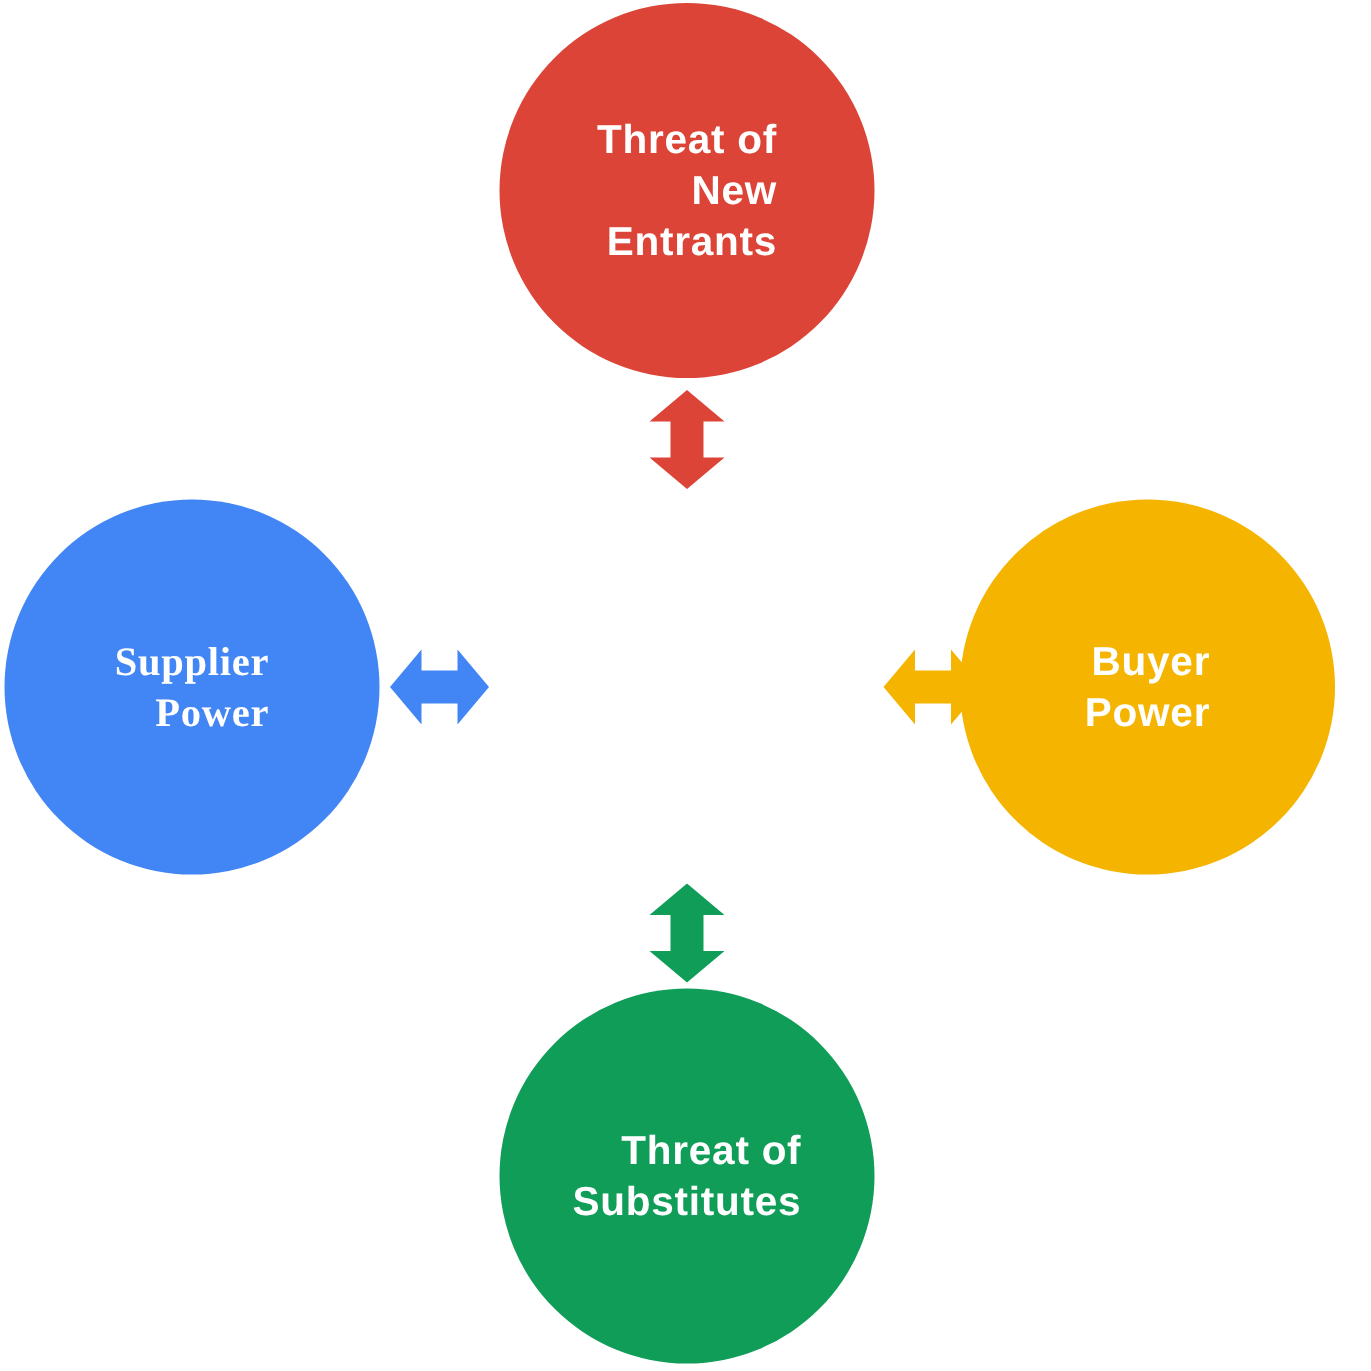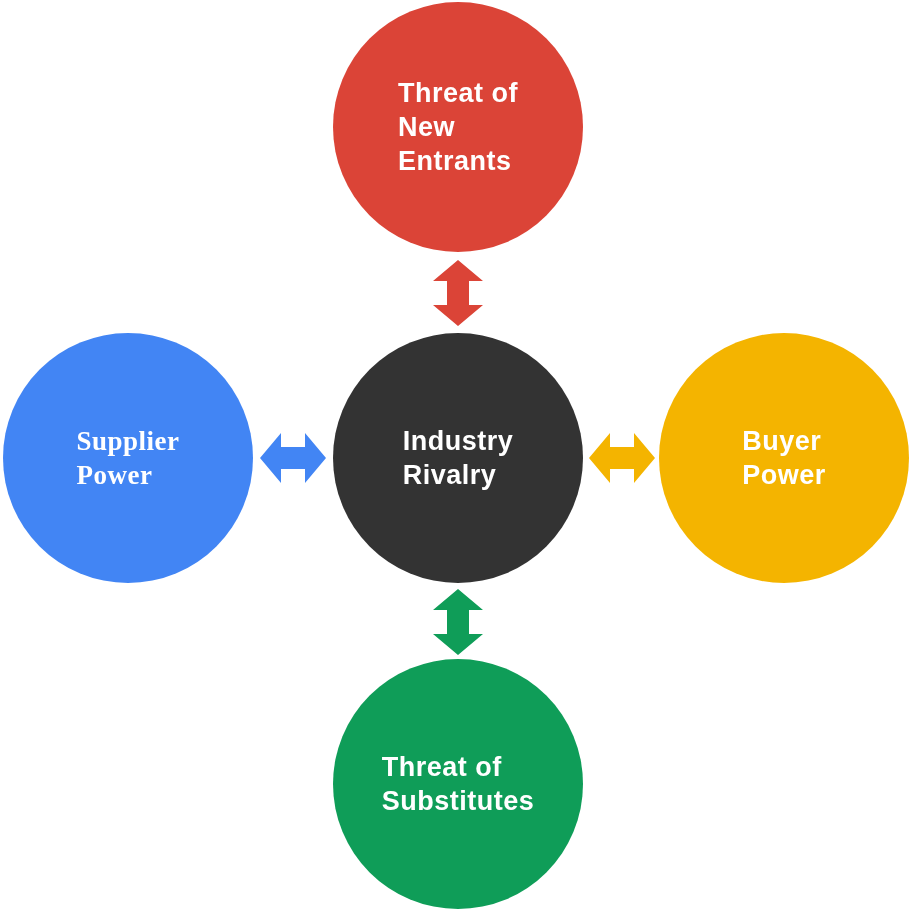--- a/index.html
+++ b/index.html
@@ -16,34 +16,34 @@
     overflow: hidden;
   }
   .circle {
     position: absolute;
     width: 250px;
     height: 250px;
     border-radius: 50%;
     display: flex;
     align-items: center;
     justify-content: center;
-    text-align: left;
+    text-align: right;
   }
   .circle .label {
     color: #ffffff;
     font-size: 27px;
     font-weight: 700;
     line-height: 1.26;
     letter-spacing: 0.5px;
     white-space: pre-line;
   }
   .c-top    { left: 333px; top: 2px; }
   .c-left   { left: 3px;   top: 333px; font-family: Liberation Serif, serif; }
   .c-center { left: 333px; top: 333px; }
-  .c-right  { left: 659px; top: 333px; }
+  .c-right  { left: 640px; top: 333px; }
   .c-bottom { left: 333px; top: 659px; }
 
   .arrow { position: absolute; display: block; }
   .a-top    { left: 433px; top: 260px; width: 50px; height: 66px; }
   .a-bottom { left: 433px; top: 589px; width: 50px; height: 66px; }
   .a-left   { left: 260px; top: 433px; width: 66px; height: 50px; }
   .a-right  { left: 589px; top: 433px; width: 66px; height: 50px; }
 </style>
 </head>
 <body>
@@ -54,24 +54,20 @@
     <span class="label">Threat of
 New
 Entrants</span>
   </div>
 
   <div class="circle c-left" style="background-color: rgb(66, 133, 244);">
     <span class="label">Supplier
 Power</span>
   </div>
 
-  <div class="circle c-center" style="background-color: rgb(51, 51, 51);">
-    <span class="label">Industry
-Rivalry</span>
-  </div>
 
   <div class="circle c-right" style="background-color: rgb(244, 180, 0);">
     <span class="label">Buyer
 Power</span>
   </div>
 
   <div class="circle c-bottom" style="background-color: rgb(15, 157, 88);">
     <span class="label">Threat of
 Substitutes</span>
   </div>

